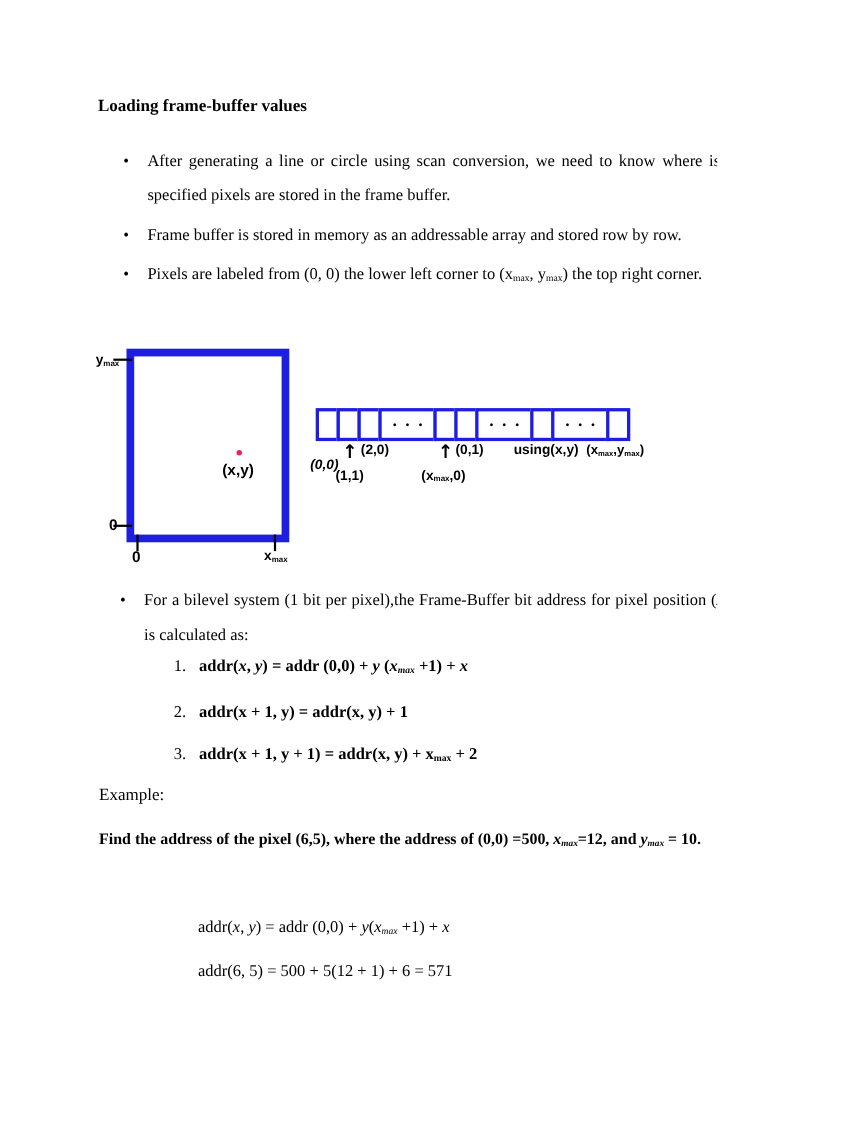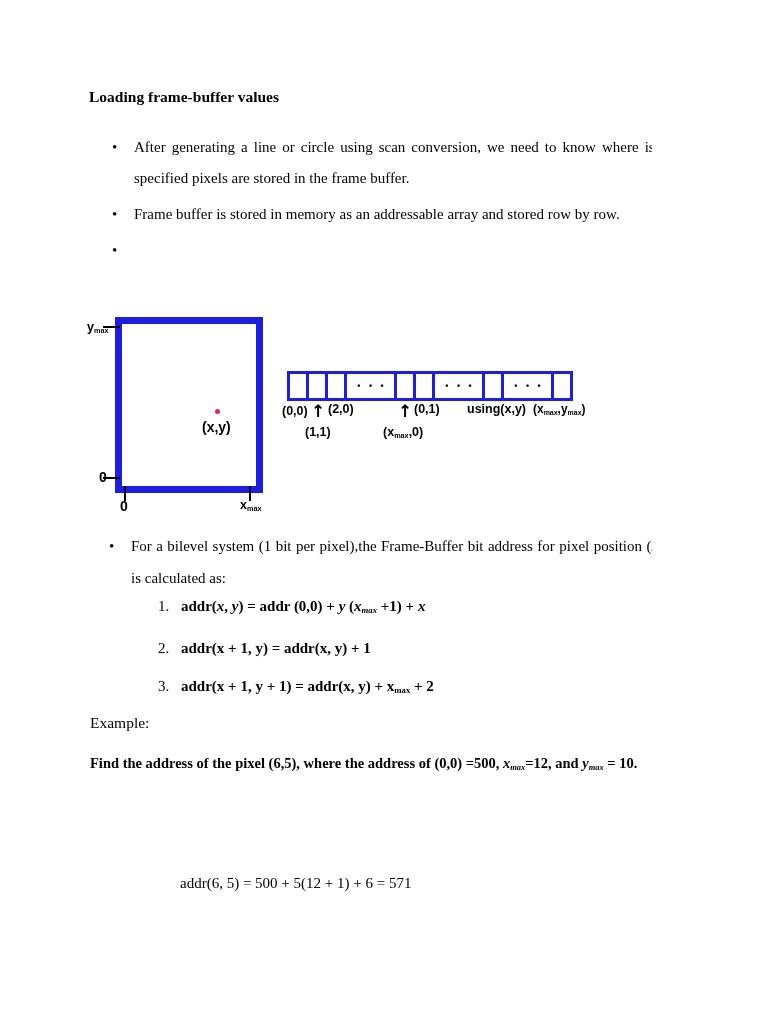--- a/index.html
+++ b/index.html
@@ -73,21 +73,21 @@
   .cell.small { width:22px; }
   .cell.wide  { width:53px; }
   .dots { font-family:"Liberation Sans", "DejaVu Sans", sans-serif; font-weight:bold;
           font-size:9px; letter-spacing:3px; color:#000; padding-left:3px; }
 
   .arrow { position:absolute; font-family:"DejaVu Sans", sans-serif; font-weight:bold;
            font-size:17px; line-height:17px; color:#000; }
   #arrow1 { left:311px; top:403px; }
   #arrow2 { left:398px; top:403px; }
 
-  #al-00   { left:282px; top:404px; }
+  #al-00   { left:282px; top:415px;font-style:italic; }
   #al-20   { left:328px; top:402px; }
   #al-01   { left:414px; top:402px; }
   #al-addr { left:467px; top:402px; }
   #al-xy   { left:533px; top:402px; font-size:12px; }
   #al-10   { left:305px; top:425px; }
   #al-x0   { left:383px; top:425px; }
 </style>
 </head>
 <body>
 
@@ -100,20 +100,21 @@
     <span>After generating a line or circle using scan conversion, we need to know where is the specified pixels are stored in the frame buffer.</span>
   </div>
 
   <div class="abs para" id="b2">
     <span class="bullet-marker">•</span>
     <span>Frame buffer is stored in memory as an addressable array and stored row by row.</span>
   </div>
 
   <div class="abs para" id="b3">
     <span class="bullet-marker">•</span>
+    <span><span class="seg-n">Pixels are labeled from (0, 0) the lower left corner to (x</span><span class="seg-sub">max</span><span class="seg-n">, y</span><span class="seg-sub">max</span><span class="seg-n">) the top right corner.</span></span>
   </div>
 
   <div>
 
     <div class="abs" id="screen-rect"></div>
     <div class="dlabel" id="ymax-label"><span class="seg-n">y</span><span class="seg-sub">max</span></div>
     <div class="dlabel" id="yzero-label">0</div>
     <div class="dlabel" id="xzero-label">0</div>
     <div class="dlabel" id="xmax-label"><span class="seg-n">x</span><span class="seg-sub">max</span></div>
     <div class="abs tick-h" id="tick-ymax"></div>
@@ -168,15 +169,16 @@
       <span class="abs ftext"><span class="seg-n">addr(x + 1, y) = addr(x, y) + 1</span></span>
     </div>
     <div class="flist-item" id="f3">
       <span class="abs fnum">3.</span>
       <span class="abs ftext"><span class="seg-n">addr(x + 1, y + 1) = addr(x, y) + x</span><span class="seg-sub">max</span><span class="seg-n"> + 2</span></span>
     </div>
   </div>
 
   <div class="abs" id="example-heading">Example:</div>
   <div class="abs" id="find-line"><span class="seg-n">Find the address of the pixel (6,5), where the address of (0,0) =500, </span><span class="seg-i">x</span><span class="seg-isub">max</span><span class="seg-n">=12, and </span><span class="seg-i">y</span><span class="seg-isub">max</span><span class="seg-n"> = 10.</span></div>
+  <div class="abs" id="sol1"><span class="seg-n">addr(</span><span class="seg-i">x</span><span class="seg-n">, </span><span class="seg-i">y</span><span class="seg-n">) = addr (0,0) + </span><span class="seg-i">y</span><span class="seg-n">(</span><span class="seg-i">x</span><span class="seg-isub">max</span><span class="seg-n"> +1) + </span><span class="seg-i">x</span></div>
   <div class="abs" id="sol2"><span class="seg-n">addr(6, 5) = 500 + 5(12 + 1) + 6 = 571</span></div>
 
 </div>
 
 </body></html>

